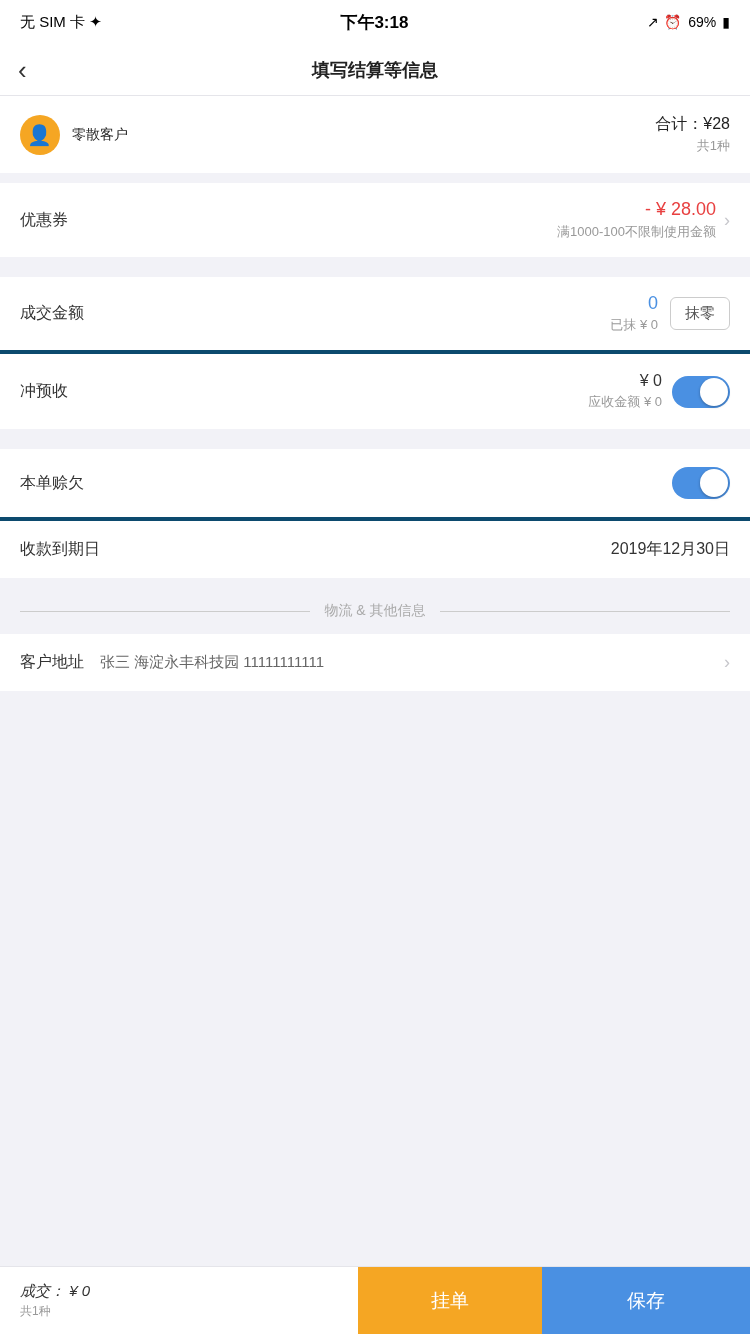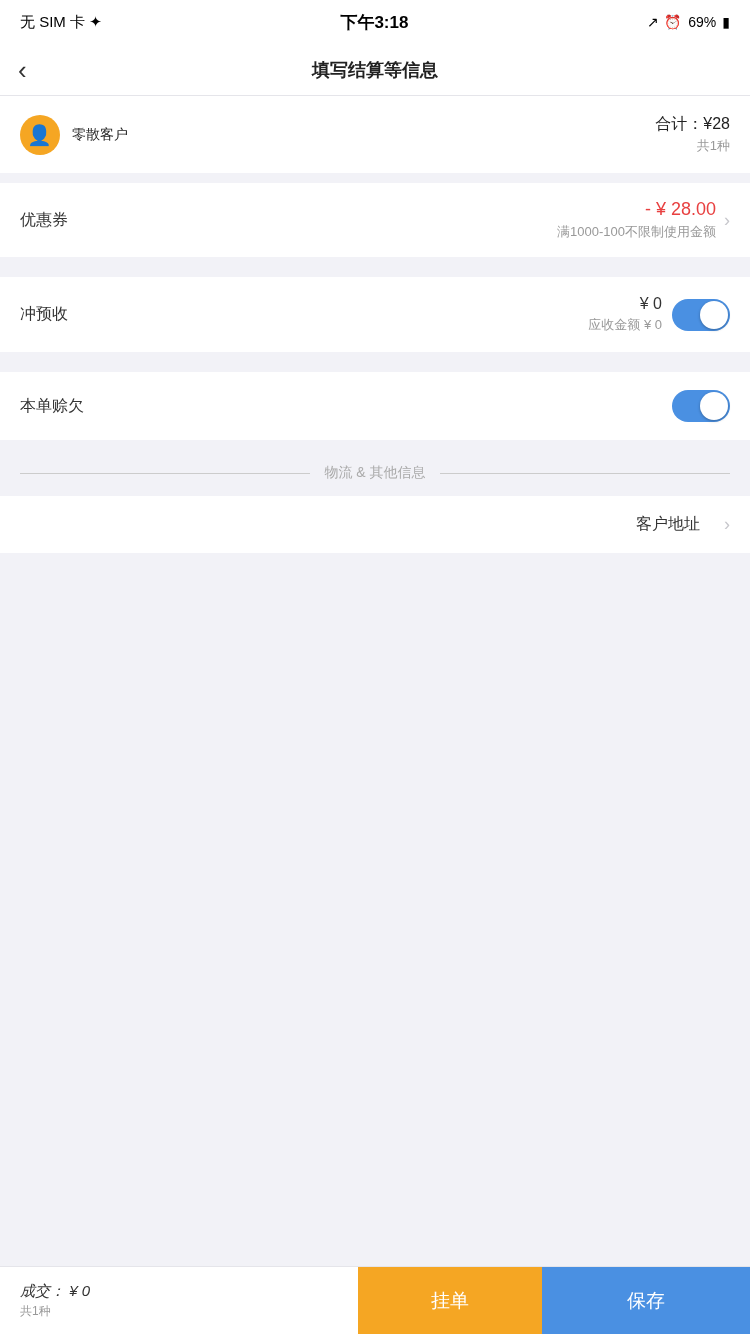--- a/index.html
+++ b/index.html
@@ -91,21 +91,21 @@
       color: #999;
       margin-top: 2px;
     }
 
     
     .row-item {
       display: flex;
       align-items: center;
       justify-content: space-between;
       padding: 18px 20px;
-      border-top: 2px solid #0c4a6e;
+      border-top: 4px solid #0c4a6e;
     }
     .row-item:first-child { border-top: none; }
     .row-label {
       font-size: 16px;
       color: #333;
     }
     .row-right { display: flex; align-items: center; gap: 10px; text-align: right; }
     .row-value-blue {
       font-size: 18px;
       color: #4a90e2;
@@ -333,20 +333,32 @@
         <div class="row-sub">满1000-100不限制使用金额</div>
       </div>
       <span class="chevron-icon">›</span>
     </div>
   </div>
 </div>
 
 <div class="section-divider"></div>
 
 <div class="section">
+  <div class="transaction-amount-row">
+    <span class="row-label">成交金额</span>
+    <div class="transaction-amount-right">
+      <div>
+        <div style="text-align:right;">
+          <span class="row-value-blue">0</span>
+        </div>
+        <div class="ya-sub-row">已抹  ¥ 0</div>
+      </div>
+      <button class="round-zero-btn">抹零</button>
+    </div>
+  </div>
 
   <div class="row-item">
     <span class="row-label">冲预收</span>
     <div class="row-right">
       <div>
         <div style="text-align:right;">
           <span class="row-value-dark">¥ 0</span>
         </div>
         <div class="row-sub">应收金额 ¥ 0</div>
       </div>
@@ -362,29 +374,34 @@
 <div class="section">
   <div class="row-item" style="border-top:none;">
     <span class="row-label">本单赊欠</span>
     <div class="row-right">
       <div class="toggle on">
         <div class="toggle-thumb"></div>
       </div>
     </div>
   </div>
 
+  <div class="row-item">
+    <span class="row-label">收款到期日</span>
+    <span class="row-value-dark">2019年12月30日</span>
+  </div>
 </div>
 
 <div class="logistics-divider">
   <span class="logistics-text">物流 &amp; 其他信息</span>
 </div>
 
 <div class="section">
   <div class="address-row">
     <span class="address-label">客户地址</span>
+    <span class="address-value">张三 海淀永丰科技园 11111111111</span>
     <span class="chevron-icon" style="margin-left:8px;">›</span>
   </div>
 </div>
 
 <div class="spacer-bottom"></div>
 
 <div class="bottom-bar">
   <div class="bottom-info">
     <div class="bottom-transaction">
       <span>成交：</span>

